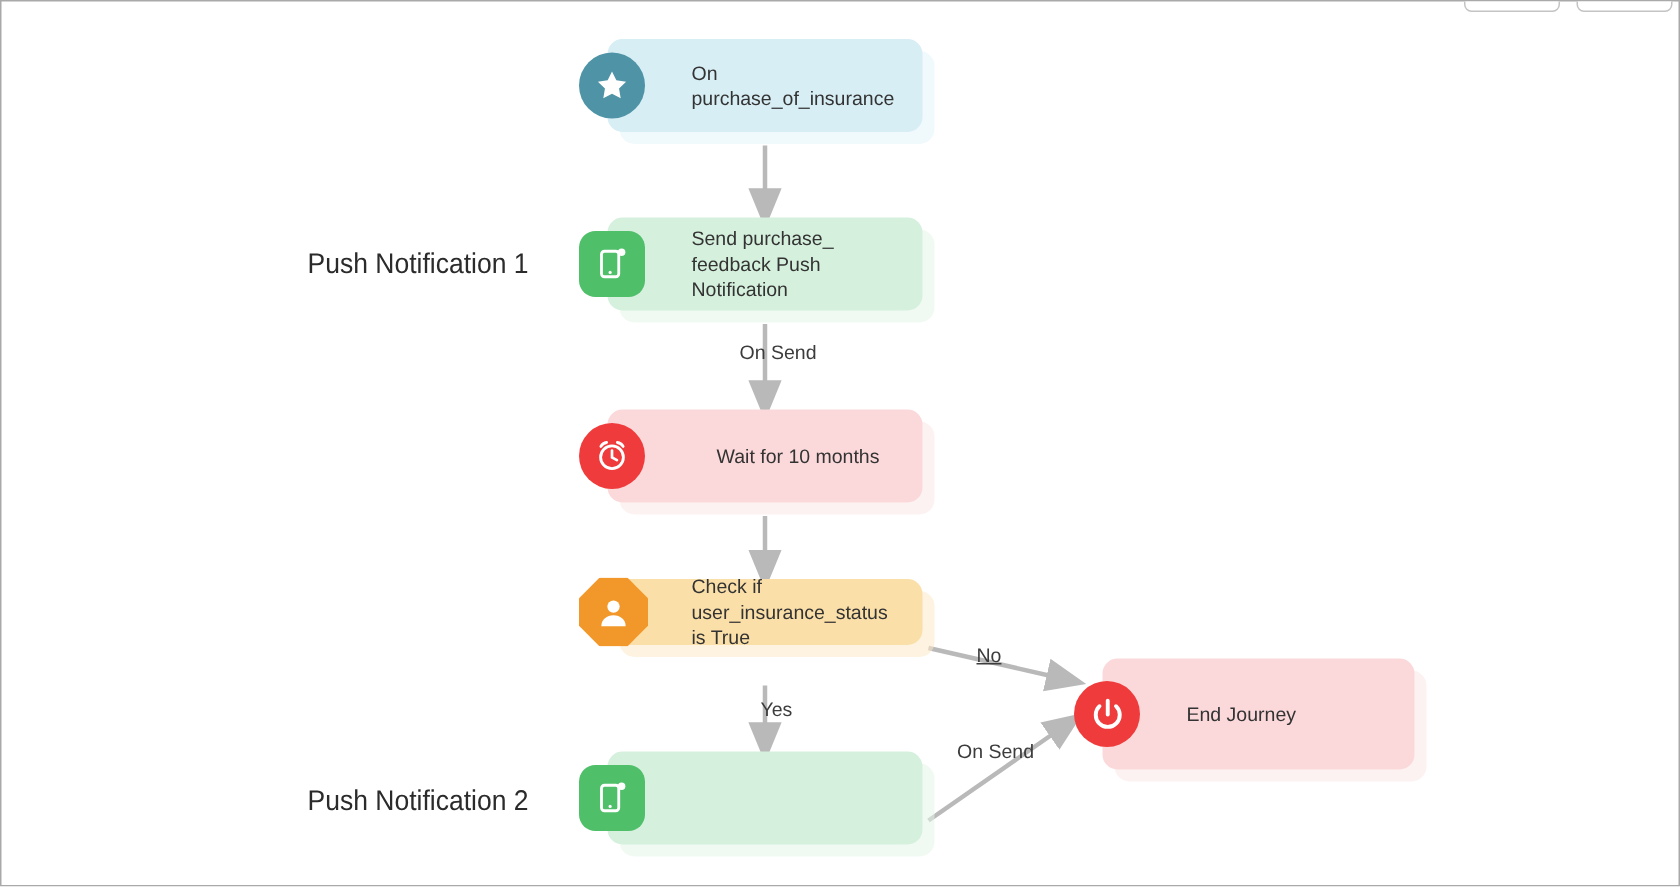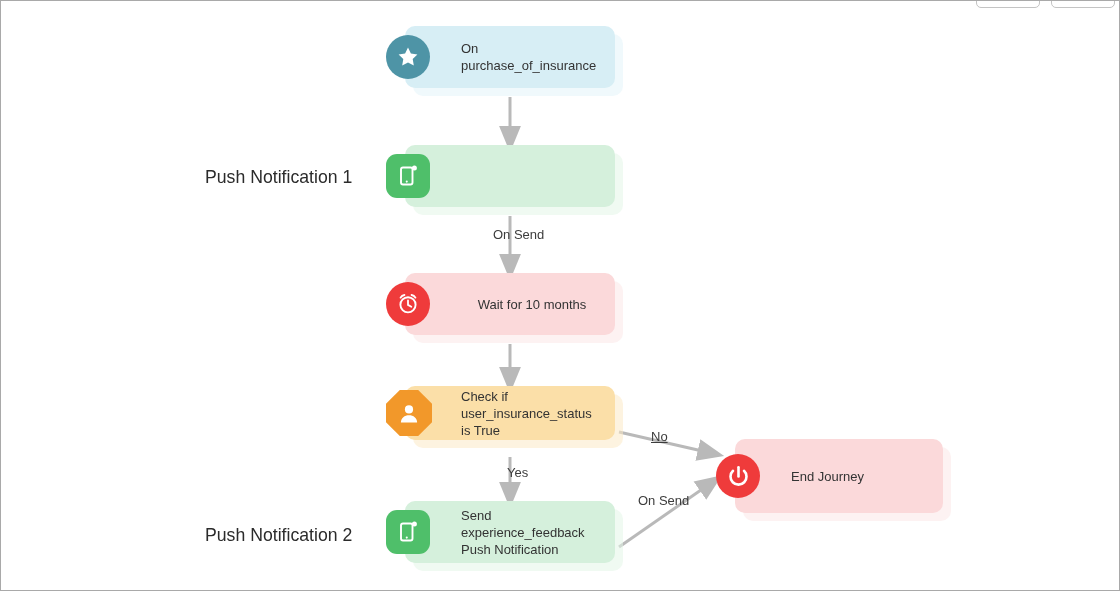--- a/index.html
+++ b/index.html
@@ -159,35 +159,36 @@
         <div class="node-under" style="background: rgb(227, 246, 232);"></div>
         <div class="node-card" style="background: rgb(213, 240, 220);"></div>
         <div class="node-icon icon-rounded" style="width: 44px; height: 44px; left: -19px; background: rgb(79, 191, 106);">
           <svg width="26" height="26" viewBox="0 0 26 26">
             <rect x="6" y="4.5" width="11.5" height="17" rx="2" fill="none" stroke="white" stroke-width="1.9"></rect>
             <rect x="8.6" y="7.6" width="6.3" height="9" rx="0.6" fill="white" opacity="0.0"></rect>
             <circle cx="11.75" cy="18.6" r="1.05" fill="white"></circle>
             <circle cx="19.4" cy="5.1" r="2.5" fill="white"></circle>
           </svg>
         </div>
+        <div class="node-label">Send purchase_ feedback Push Notification</div>
       </div>
       <div class="node" style="left: 404px; top: 272px; width: 210px; height: 62px; text-align: center;">
         <div class="node-under" style="background: rgb(252, 231, 232);"></div>
         <div class="node-card" style="background: rgb(251, 217, 218);"></div>
         <div class="node-icon icon-circle" style="width: 44px; height: 44px; left: -19px; background: rgb(239, 59, 59);">
           <svg width="26" height="26" viewBox="0 0 26 26">
             <circle cx="13" cy="13.8" r="7.6" fill="none" stroke="white" stroke-width="1.9"></circle>
             <path d="M13 9.4 L13 13.9 L16.3 15.8" fill="none" stroke="white" stroke-width="1.8" stroke-linecap="round"></path>
             <path d="M5.6 6.6 A5.2 5.2 0 0 1 9.4 4.0" fill="none" stroke="white" stroke-width="1.9" stroke-linecap="round"></path>
             <path d="M20.4 6.6 A5.2 5.2 0 0 0 16.6 4.0" fill="none" stroke="white" stroke-width="1.9" stroke-linecap="round"></path>
           </svg>
         </div>
         <div class="node-label">Wait for 10 months</div>
       </div>
-      <div class="node" style="left: 404px; top: 385px; width: 210px; height: 54px; text-decoration: underline;">
+      <div class="node" style="left: 404px; top: 385px; width: 210px; height: 44px; text-decoration: underline;">
         <div class="node-under" style="background: rgb(252, 234, 198);"></div>
         <div class="node-card" style="background: rgb(251, 223, 168);"></div>
         <div class="node-icon icon-octagon" style="width: 46px; height: 46px; left: -19px; background: rgb(242, 152, 42);">
           <svg width="24" height="24" viewBox="0 0 24 24">
             <circle cx="12" cy="8.4" r="4.1" fill="white"></circle>
             <path d="M3.9 21.5c0-4.6 3.7-7.3 8.1-7.3s8.1 2.7 8.1 7.3z" fill="white"></path>
           </svg>
         </div>
         <div class="node-label">Check if user_insurance_status is True</div>
       </div>
@@ -195,21 +196,20 @@
         <div class="node-under" style="background: rgb(227, 246, 232);"></div>
         <div class="node-card" style="background: rgb(213, 240, 220);"></div>
         <div class="node-icon icon-rounded" style="width: 44px; height: 44px; left: -19px; background: rgb(79, 191, 106);">
           <svg width="26" height="26" viewBox="0 0 26 26">
             <rect x="6" y="4.5" width="11.5" height="17" rx="2" fill="none" stroke="white" stroke-width="1.9"></rect>
             <rect x="8.6" y="7.6" width="6.3" height="9" rx="0.6" fill="white" opacity="0.0"></rect>
             <circle cx="11.75" cy="18.6" r="1.05" fill="white"></circle>
             <circle cx="19.4" cy="5.1" r="2.5" fill="white"></circle>
           </svg>
         </div>
-        <div class="node-label">Send experience_feedback Push Notification</div>
       </div>
       <div class="node" style="left: 734px; top: 438px; width: 208px; height: 74px;">
         <div class="node-under" style="background: rgb(252, 231, 232);"></div>
         <div class="node-card" style="background: rgb(251, 217, 218);"></div>
         <div class="node-icon icon-circle" style="width: 44px; height: 44px; left: -19px; background: rgb(239, 59, 59);">
           <svg width="25" height="25" viewBox="0 0 25 25">
             <path d="M7.0 6.8 A8 8 0 1 0 18.0 6.8" fill="none" stroke="white" stroke-width="2.6" stroke-linecap="round"></path>
             <line x1="12.5" y1="3.2" x2="12.5" y2="12.4" stroke="white" stroke-width="2.6" stroke-linecap="round"></line>
           </svg>
         </div>

